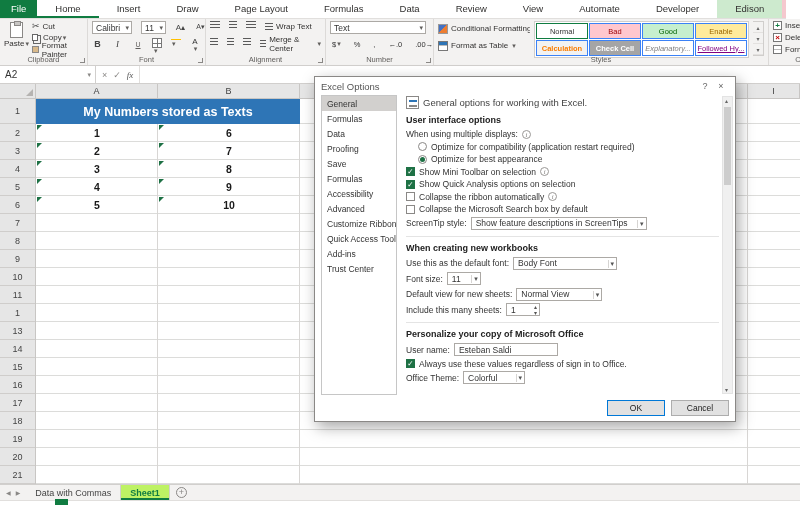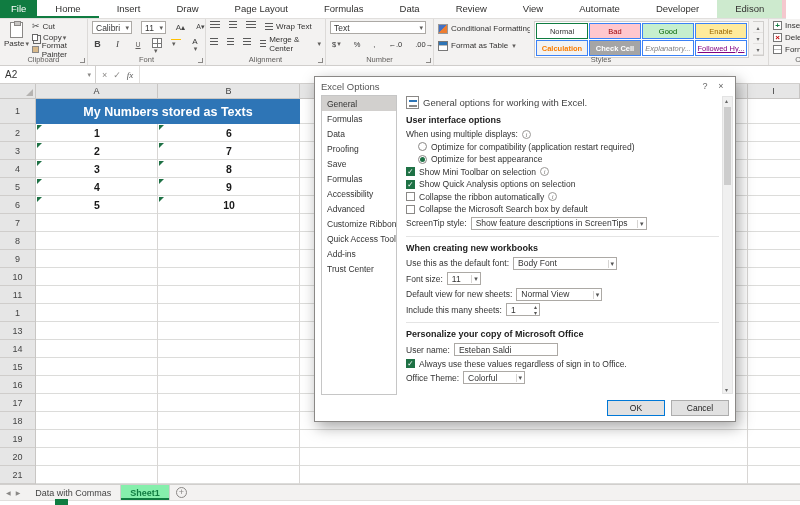--- a/index.html
+++ b/index.html
@@ -127,21 +127,21 @@
     color:#1a1a1a;display:flex;align-items:center;justify-content:center;z-index:1}
   .vcell.b{left:158px;width:142px}
   .tri{position:absolute;width:0;height:0;border-top:5px solid #1E7145;
     border-right:5px solid transparent;z-index:1}
 
   
   .stabs{position:absolute;left:0;top:484px;right:0;height:16px;background:#F3F2F1;
     border-top:1px solid #D1CFCD;display:flex;align-items:stretch;font-size:9px;color:#444}
   .snav{display:flex;align-items:center;gap:5px;padding:0 6px;color:#8A8886;font-size:6px}
   .stab{padding:1px 9px;display:flex;align-items:center;border-right:1px solid #D1CFCD;white-space:nowrap}
-  .stab.active{background:#86efac;color:#107C41;font-weight:bold;box-shadow:inset 0 -2px 0 #107C41}
+  .stab.active{background:#bef264;color:#107C41;font-weight:bold;box-shadow:inset 0 -2px 0 #107C41}
   .plus{width:11px;height:11px;border-radius:50%;border:1px solid #8A8886;color:#8A8886;
     font-size:9px;line-height:9px;display:flex;align-items:center;justify-content:center;margin:2px 0 0 6px}
   .status{position:absolute;left:0;top:500px;right:0;height:5px;background:#FFF;border-top:1px solid #E1DFDD}
   .taskico{position:absolute;left:55px;top:499px;width:13px;height:6px;background:#107C41;z-index:3}
 
   
   .dialog{position:absolute;left:314px;top:76px;width:422px;height:346px;background:#fff;
     border:1px solid #8A8886;box-shadow:3px 5px 14px rgba(0,0,0,.35);z-index:10;font-size:8.5px;color:#333}
   .dtitle{height:18px;display:flex;align-items:center;padding:0 6px;font-size:9.5px;color:#555}
   .dtitle .sp{flex:1}

